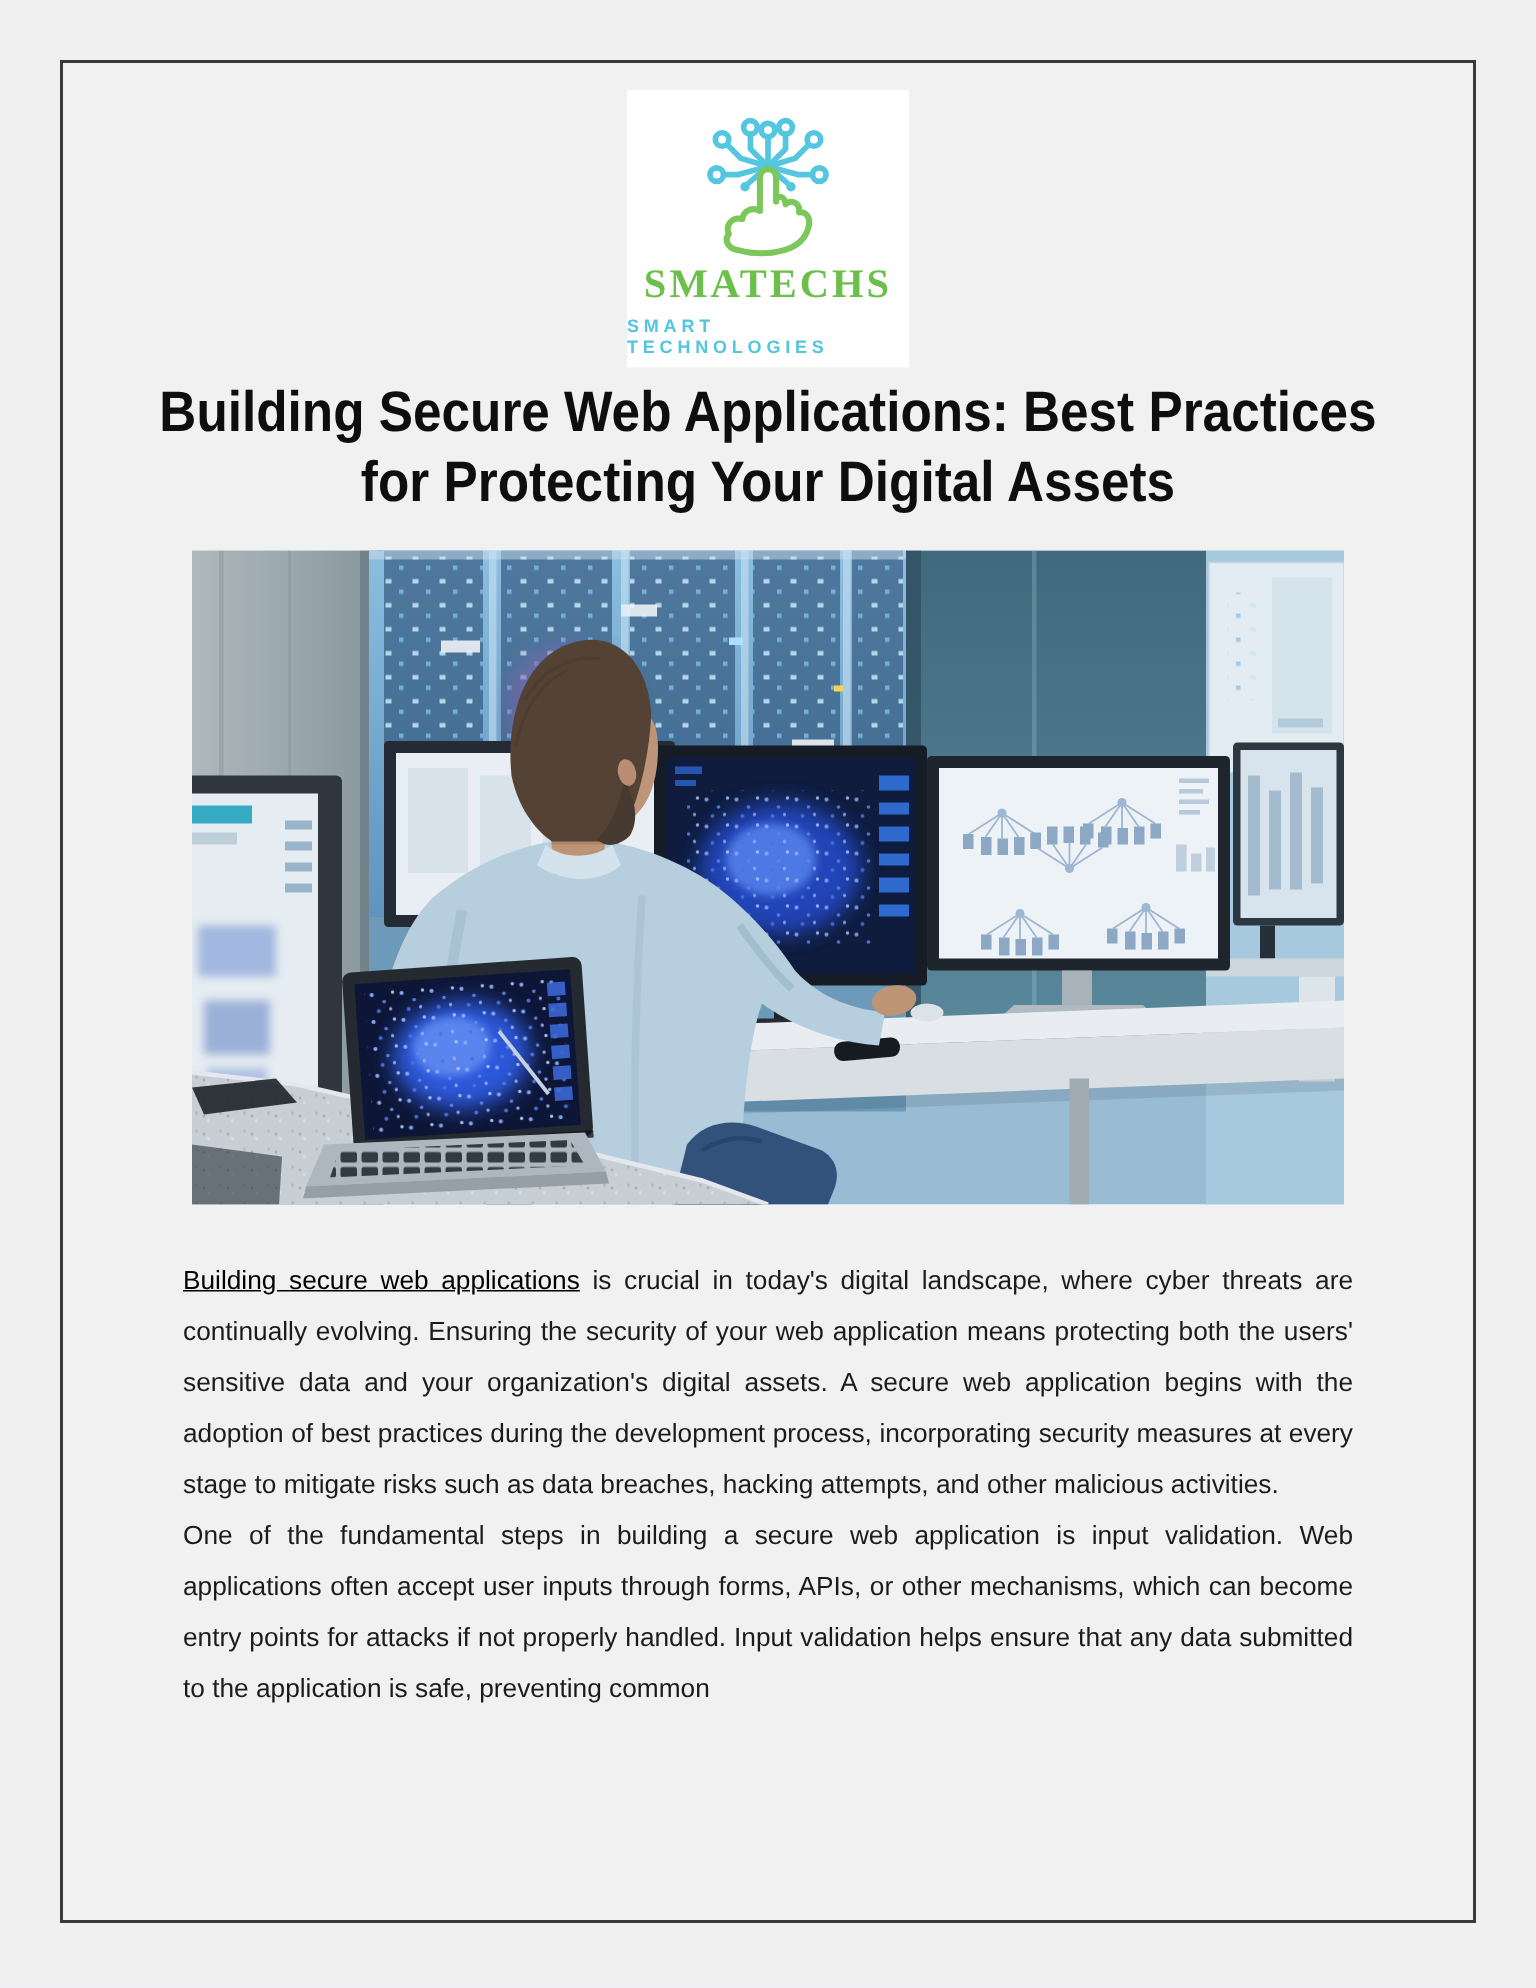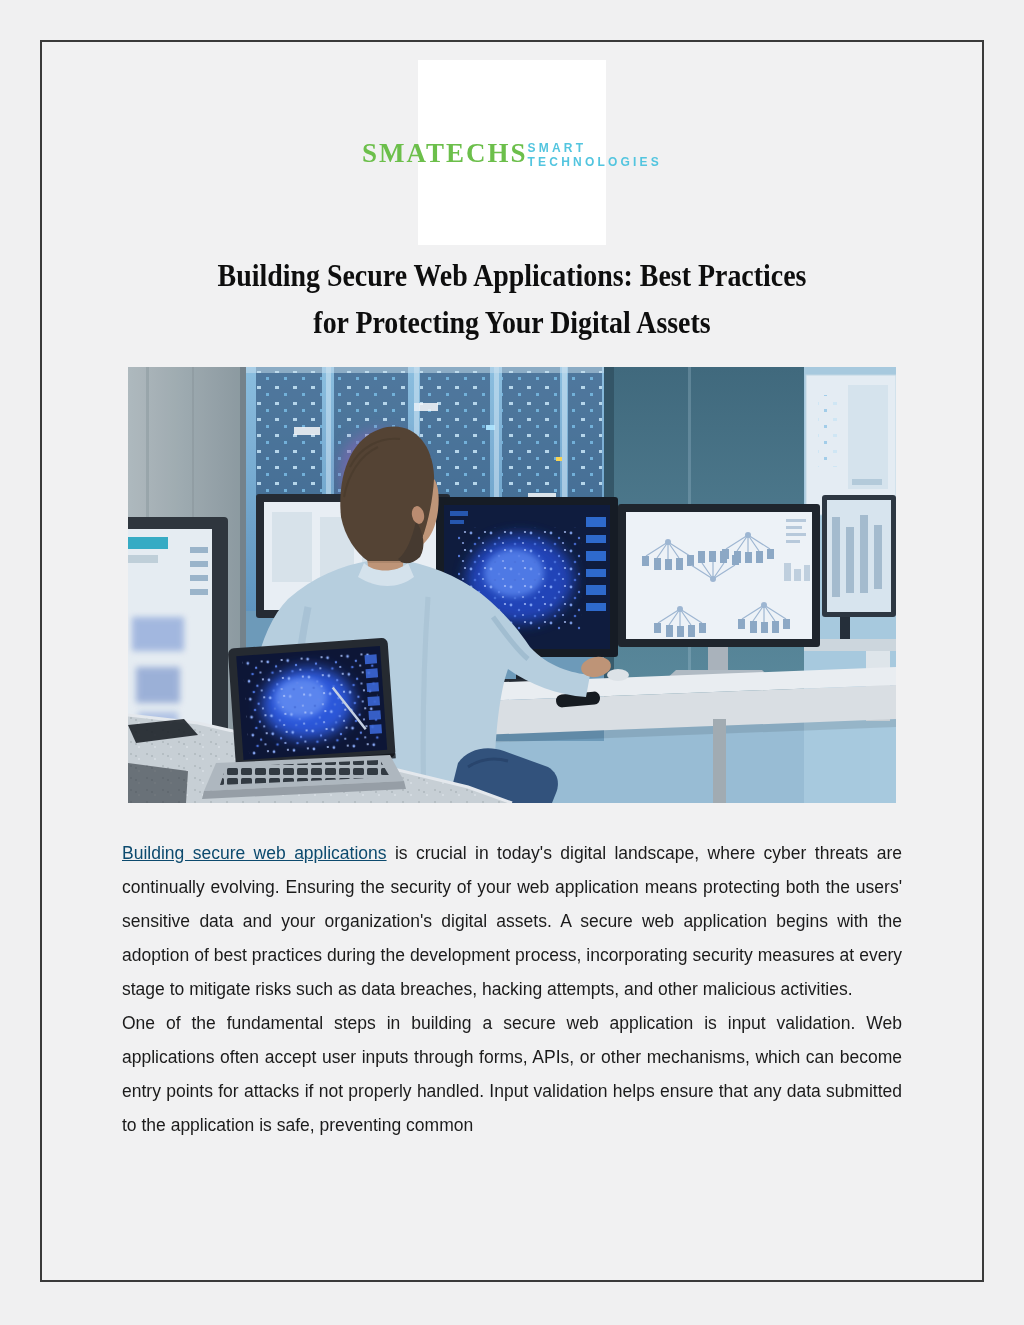--- a/index.html
+++ b/index.html
@@ -8,44 +8,44 @@
     background:#f0f0f1;
     font-family:"Liberation Sans", sans-serif;
     overflow:hidden;
   }
   .page{
     position:absolute;left:40px;top:40px;width:944px;height:1242px;
     box-sizing:border-box;border:2px solid #3a3a3a;background:#f1f1f2;
   }
   .logo-box{
     width:188px;height:185px;margin:18px auto 0;background:#ffffff;
-    display:flex;flex-direction:row;align-items:center;justify-content:center;
+    display:flex;flex-direction:column;align-items:center;justify-content:center;
   }
   .logo-icon{display:block;}
   .brand{
     font-family:"Liberation Serif", serif;font-weight:bold;
     font-size:27px;letter-spacing:2px;color:#6cbf4b;margin-top:2px;
   }
   .tagline{
     font-size:12px;font-weight:bold;letter-spacing:3.2px;color:#53c5df;margin-top:5px;
   }
   h1.title{
     margin:7px 0 0;text-align:center;font-weight:700;color:#0e0e0e;
-    font-size:31px;line-height:47px;font-family:Liberation Serif, serif;
+    font-size:38px;line-height:47px;
   }
   h1.title .tline{display:block;transform:scaleX(0.9);transform-origin:center;}
   .hero{width:768px;height:436px;margin:21px auto 0;}
   .hero svg{display:block;}
   .copy{
     width:780px;margin:33px auto 0;color:#1b1b1b;
     font-size:17.5px;line-height:34px;text-align:justify;
   }
   .copy p{margin:0;}
   .copy p + p{}
-  .copy a{color:#0c4a6e;text-decoration:underline;}
+  .copy a{color:#000000;text-decoration:underline;}
 </style>
 </head>
 <body>
 
 <div class="page">
 
   <div class="logo-box">
     <svg class="logo-icon" width="108" height="104" viewBox="0 0 120 112">
       <g stroke="#55c6e0" stroke-width="4.2" fill="none" stroke-linecap="round" stroke-linejoin="round">
         <path d="M60,46 V26"></path>

